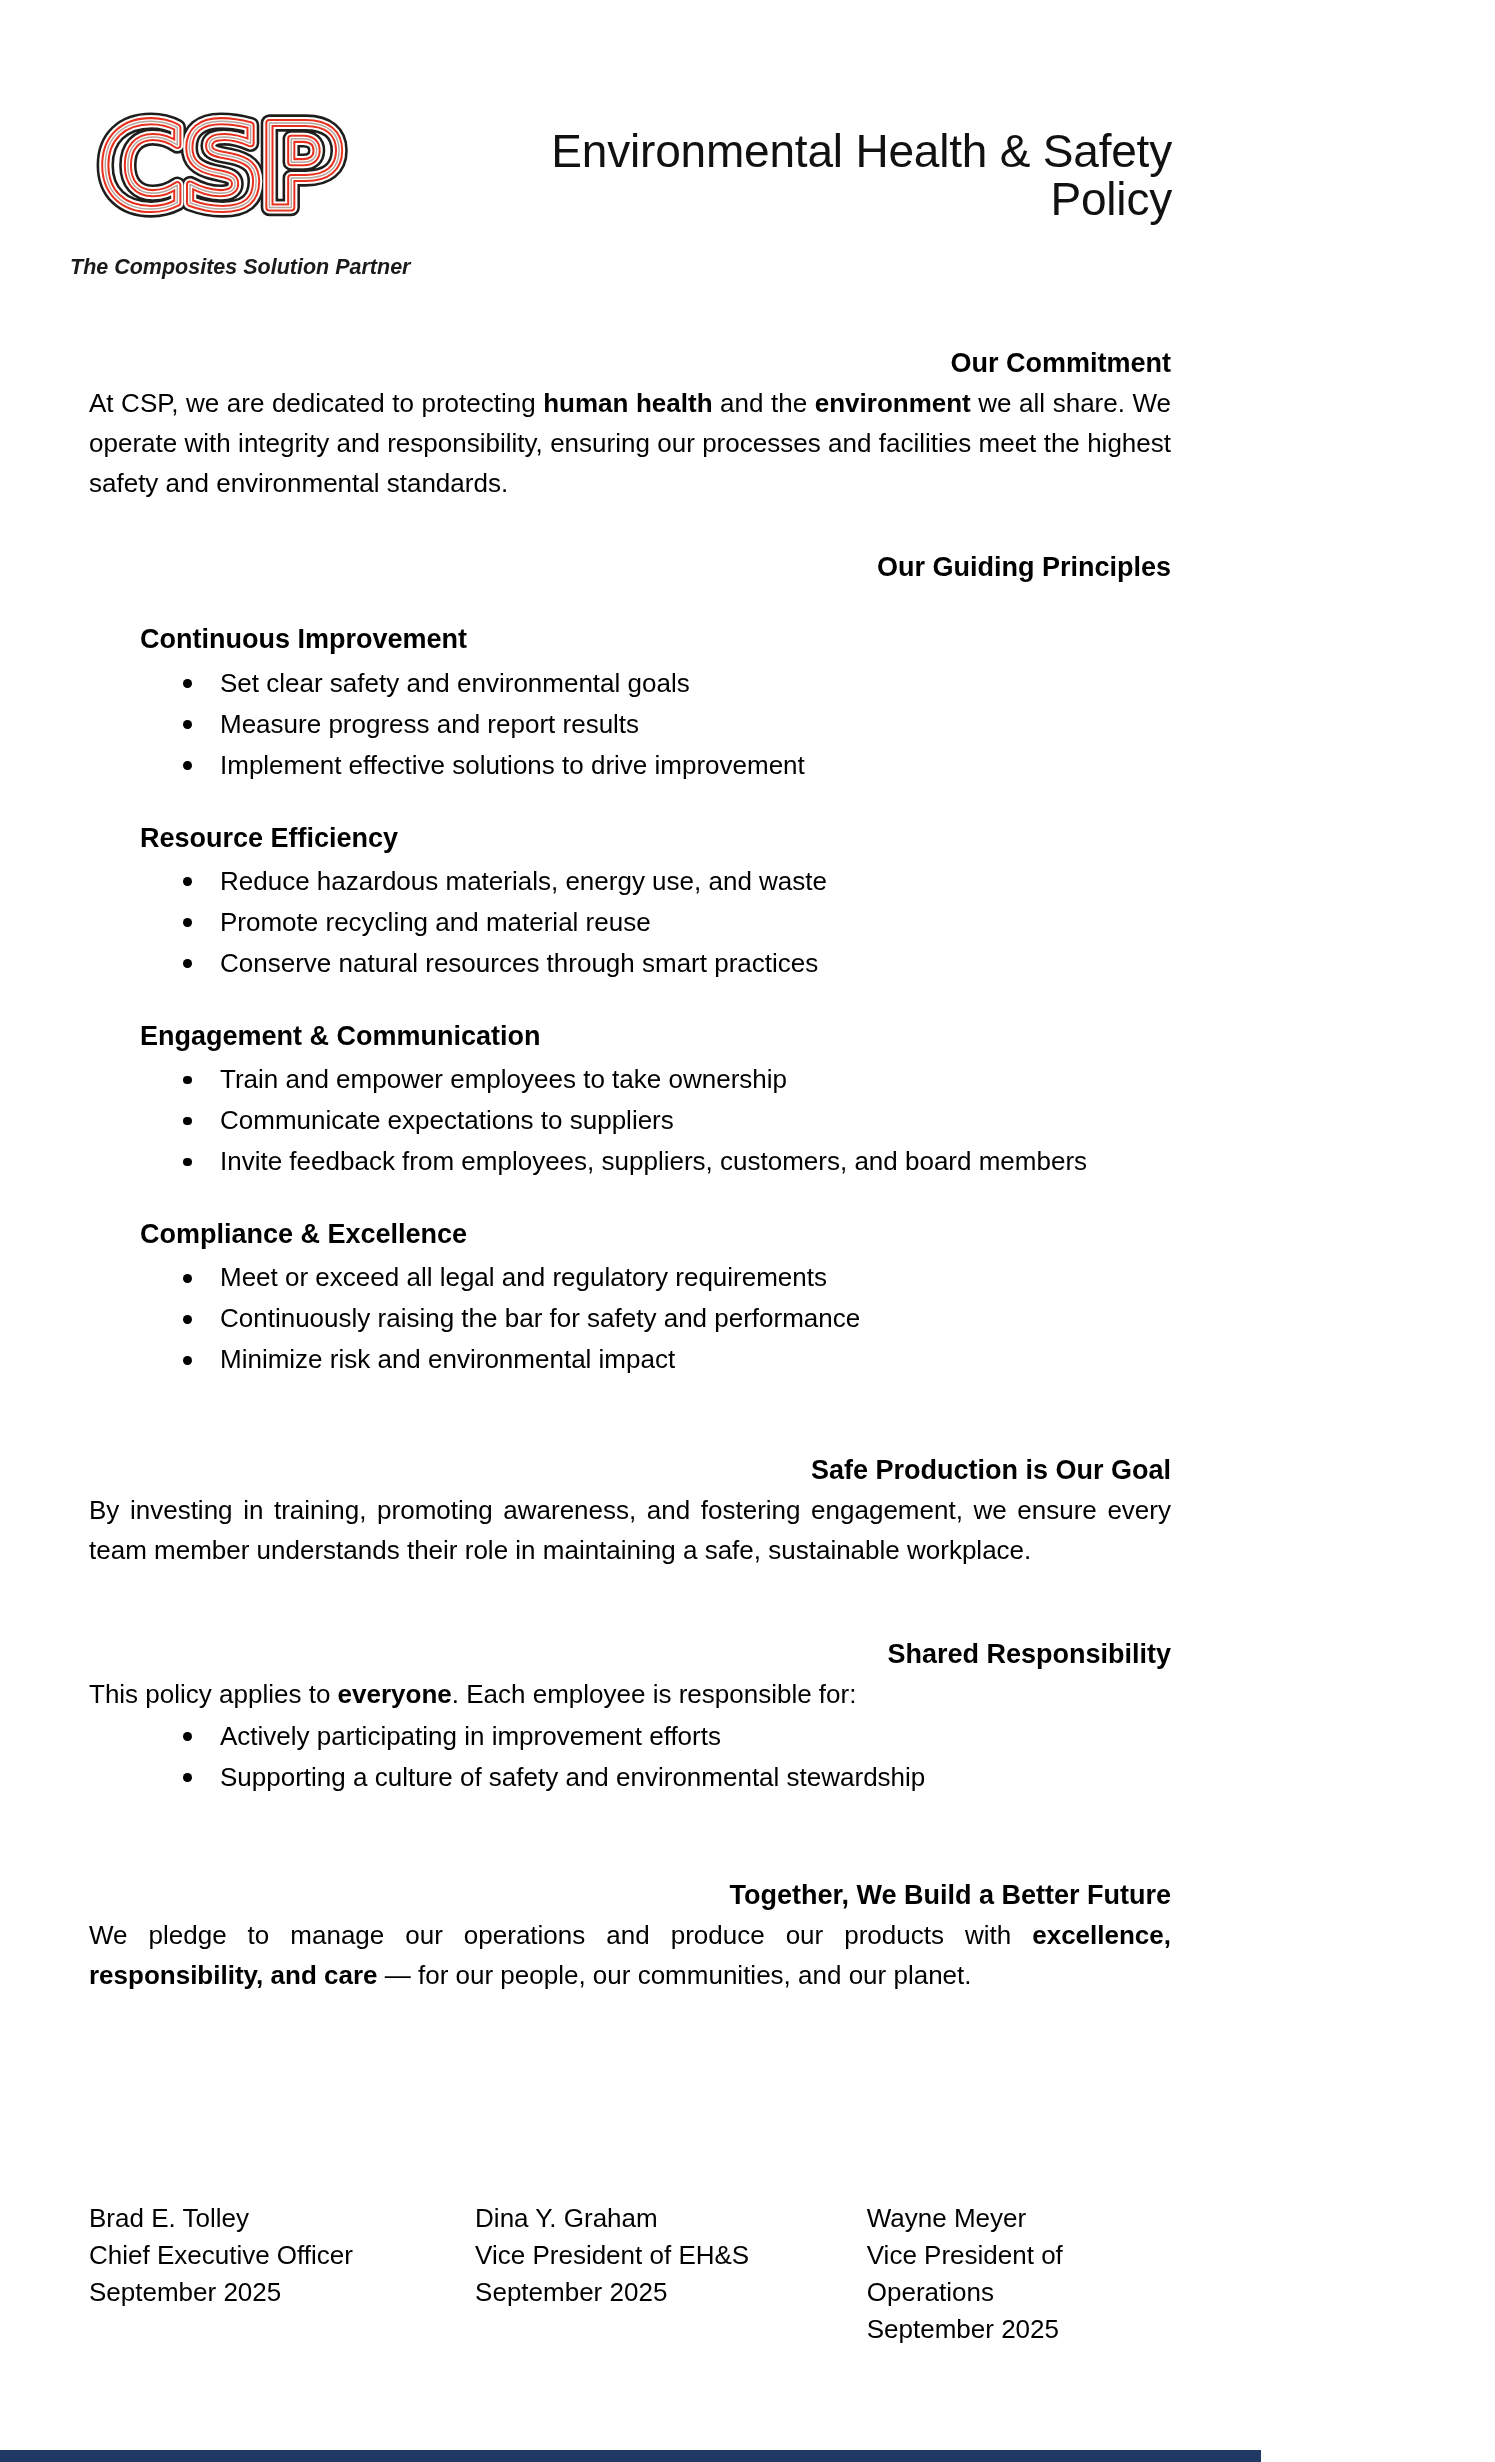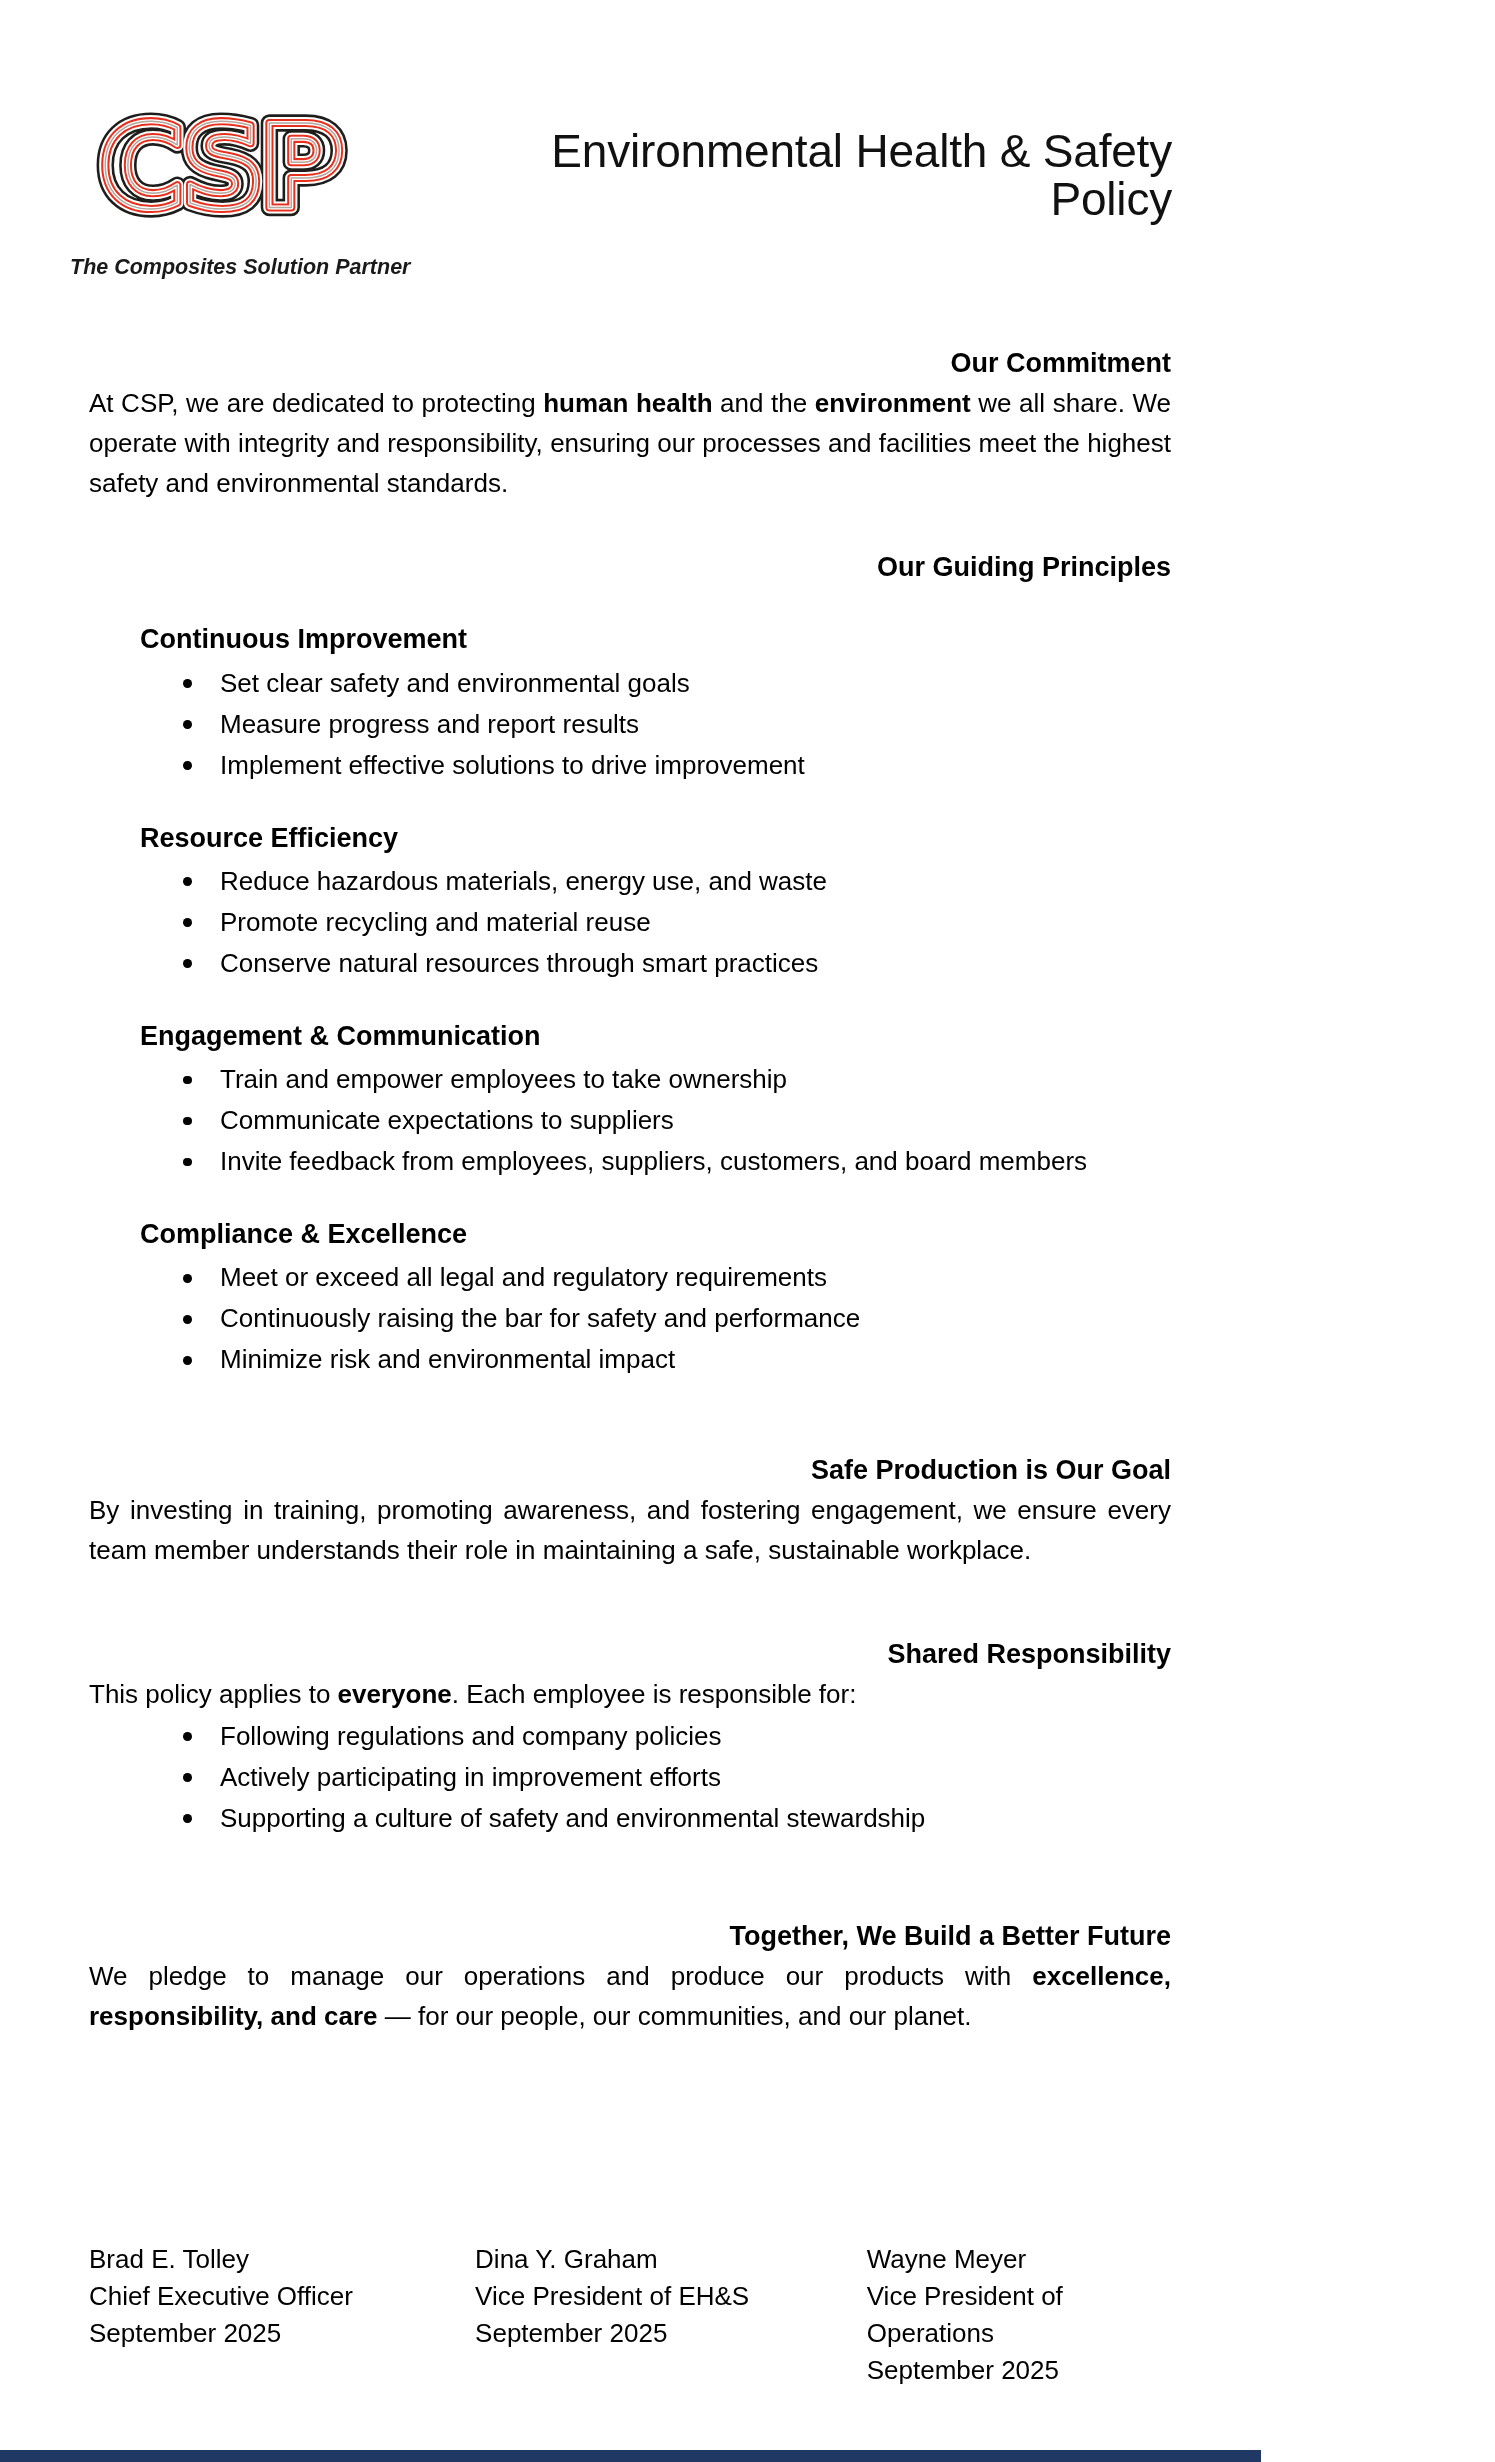--- a/index.html
+++ b/index.html
@@ -201,21 +201,20 @@
 
     <section class="sec sec-safe">
       <h2 class="h2">Safe Production is Our Goal</h2>
       <p class="para">By investing in training, promoting awareness, and fostering engagement, we ensure every team member understands their role in maintaining a safe, sustainable workplace.</p>
     </section>
 
     <section class="sec sec-shared">
       <h2 class="h2">Shared Responsibility</h2>
       <p class="para"><span>This policy applies to </span><strong>everyone</strong><span>. Each employee is responsible for:</span></p>
       <ul class="bullets">
-        <li>Following regulations and company policies</li>
         <li>Actively participating in improvement efforts</li>
         <li>Supporting a culture of safety and environmental stewardship</li>
       </ul>
     </section>
 
     <section class="sec sec-together">
       <h2 class="h2">Together, We Build a Better Future</h2>
       <p class="para"><span>We pledge to manage our operations and produce our products with </span><strong>excellence, responsibility, and care</strong><span> — for our people, our communities, and our planet.</span></p>
     </section>
 

